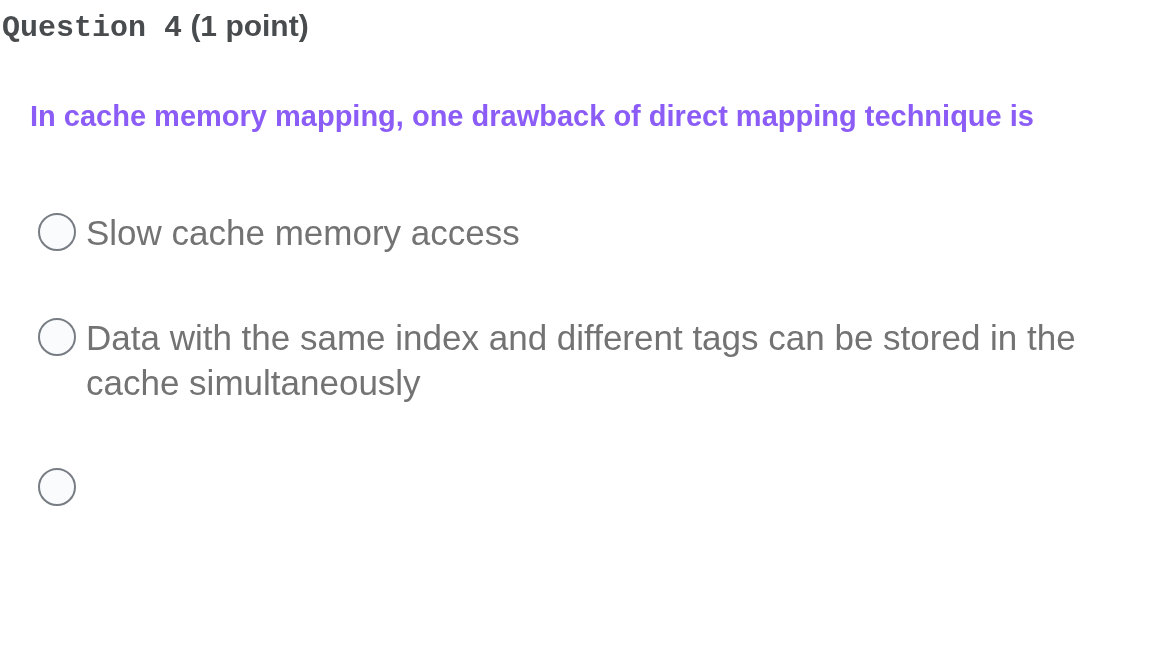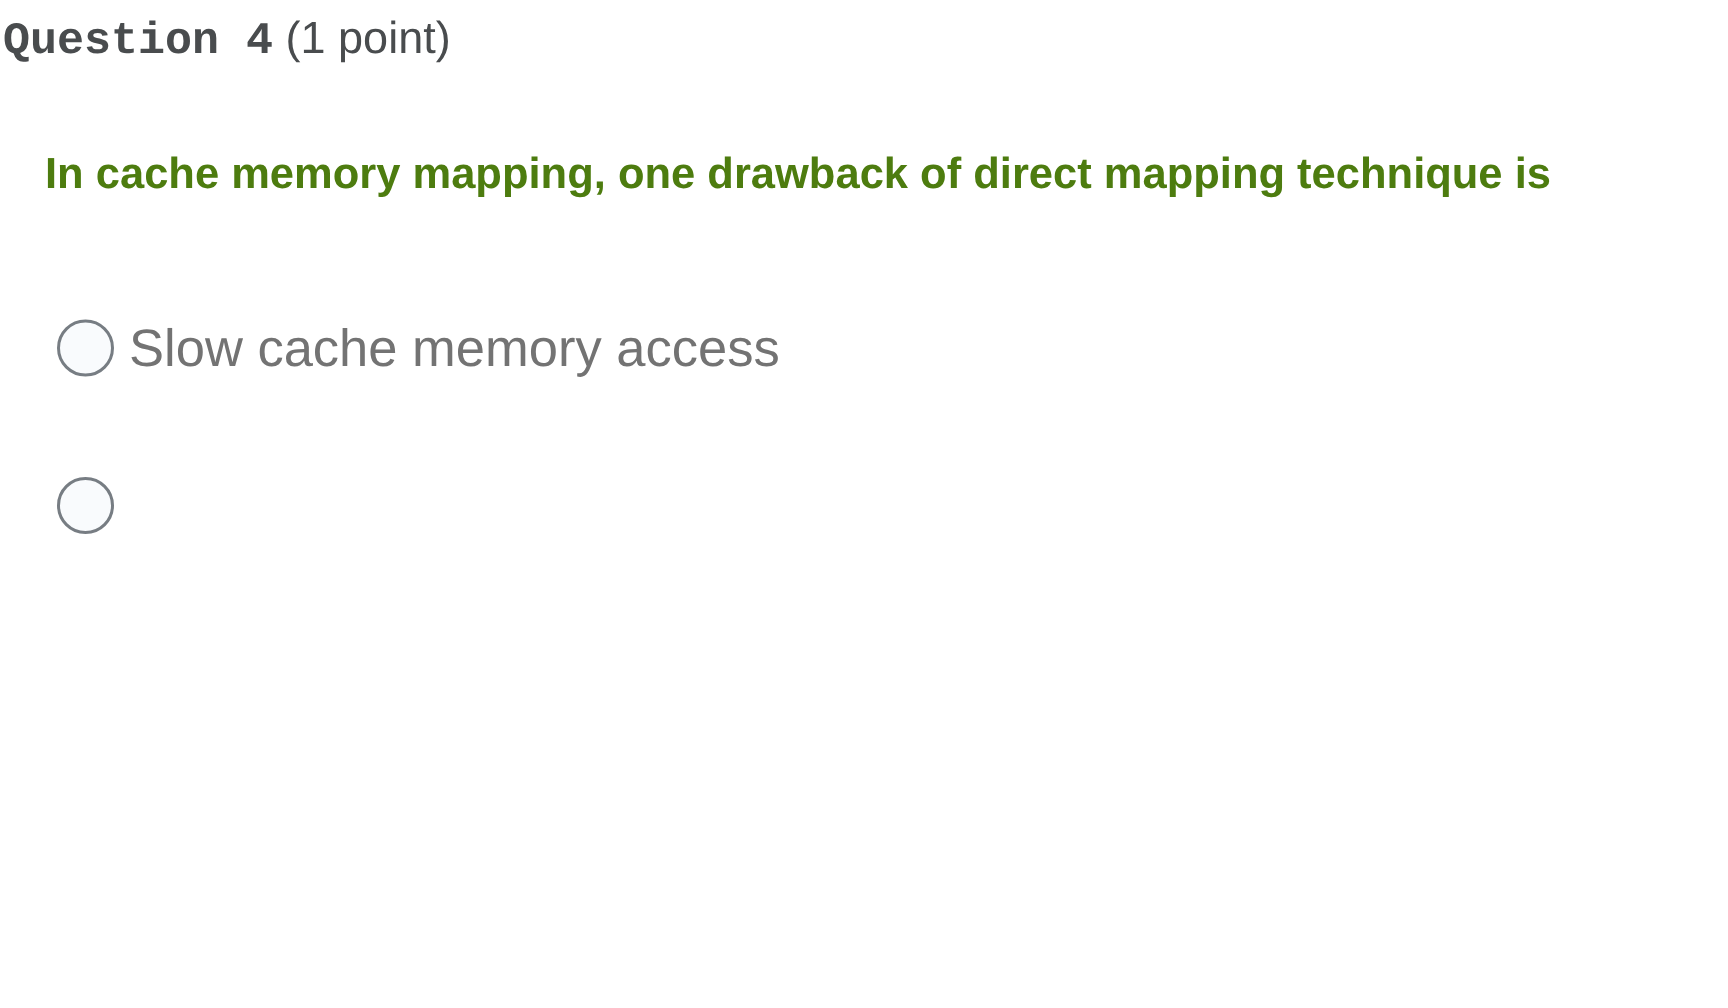--- a/index.html
+++ b/index.html
@@ -23,30 +23,30 @@
     font-size: 30px;
     line-height: 40px;
     color: #494c4e;
     white-space: nowrap;
   }
   .q-header .q-number {
     font-weight: bold;
     font-family: Liberation Mono, monospace;
   }
   .q-header .q-points {
-    font-weight: normal;
+    font-weight: bold;
   }
   .q-text {
     margin-top: 48px;
     margin-left: 30px;
     font-size: 29px;
     font-weight: bold;
     line-height: 40px;
     max-width: 1060px;
-    color: #4d7c0f;
+    color: #8b5cf6;
   }
   .options {
     margin-top: 74px;
     margin-left: 38px;
   }
   .option {
     display: flex;
     align-items: flex-start;
     margin-bottom: 60px;
     cursor: pointer;
@@ -83,20 +83,24 @@
 
   <div class="q-text">In cache memory mapping, one drawback of direct mapping technique is</div>
 
   <div class="options">
 
     <div class="option">
       <div class="radio"></div>
       <div class="option-label">Slow cache memory access</div>
     </div>
 
+    <div class="option">
+      <div class="radio"></div>
+      <div class="option-label">Data with the same index and different tags can be stored in the cache simultaneously</div>
+    </div>
 
     <div class="option">
       <div class="radio"></div>
     </div>
 
 
   </div>
 
 </div>
 

